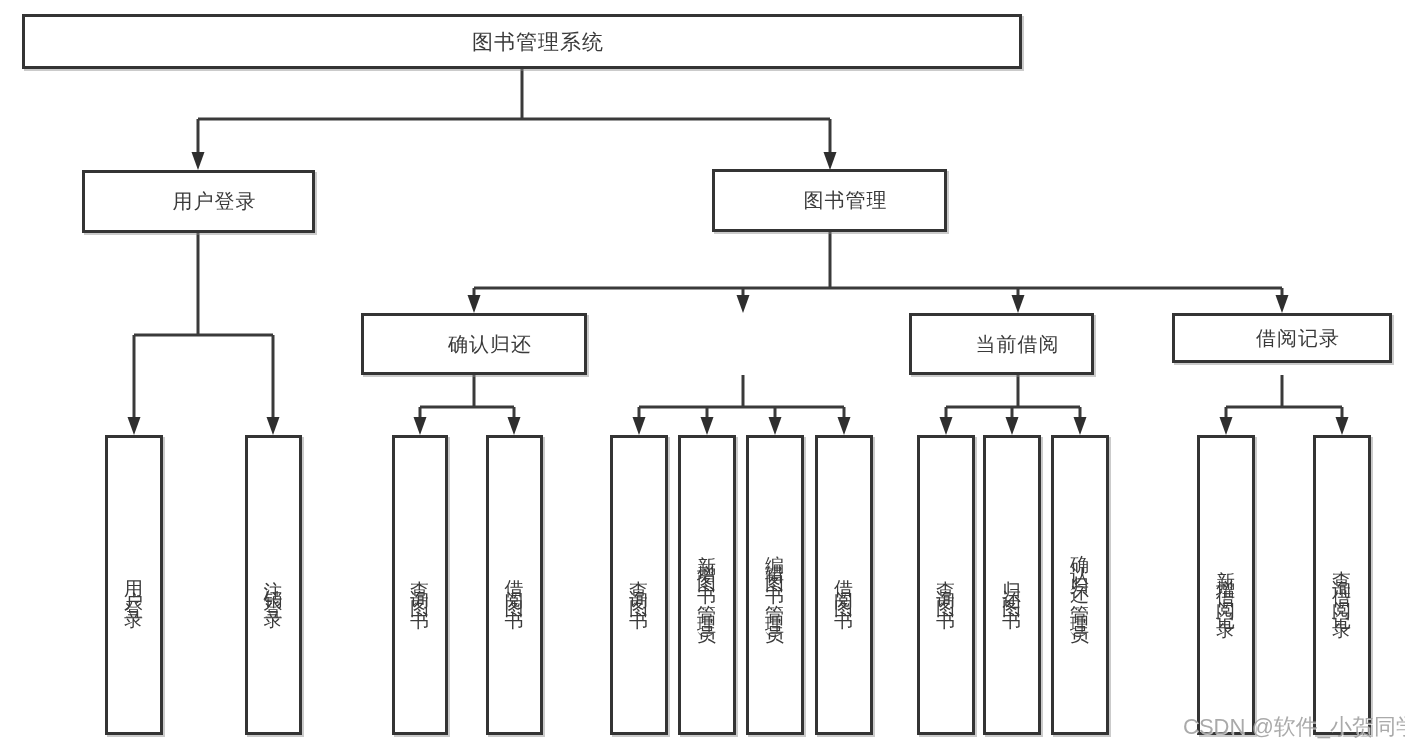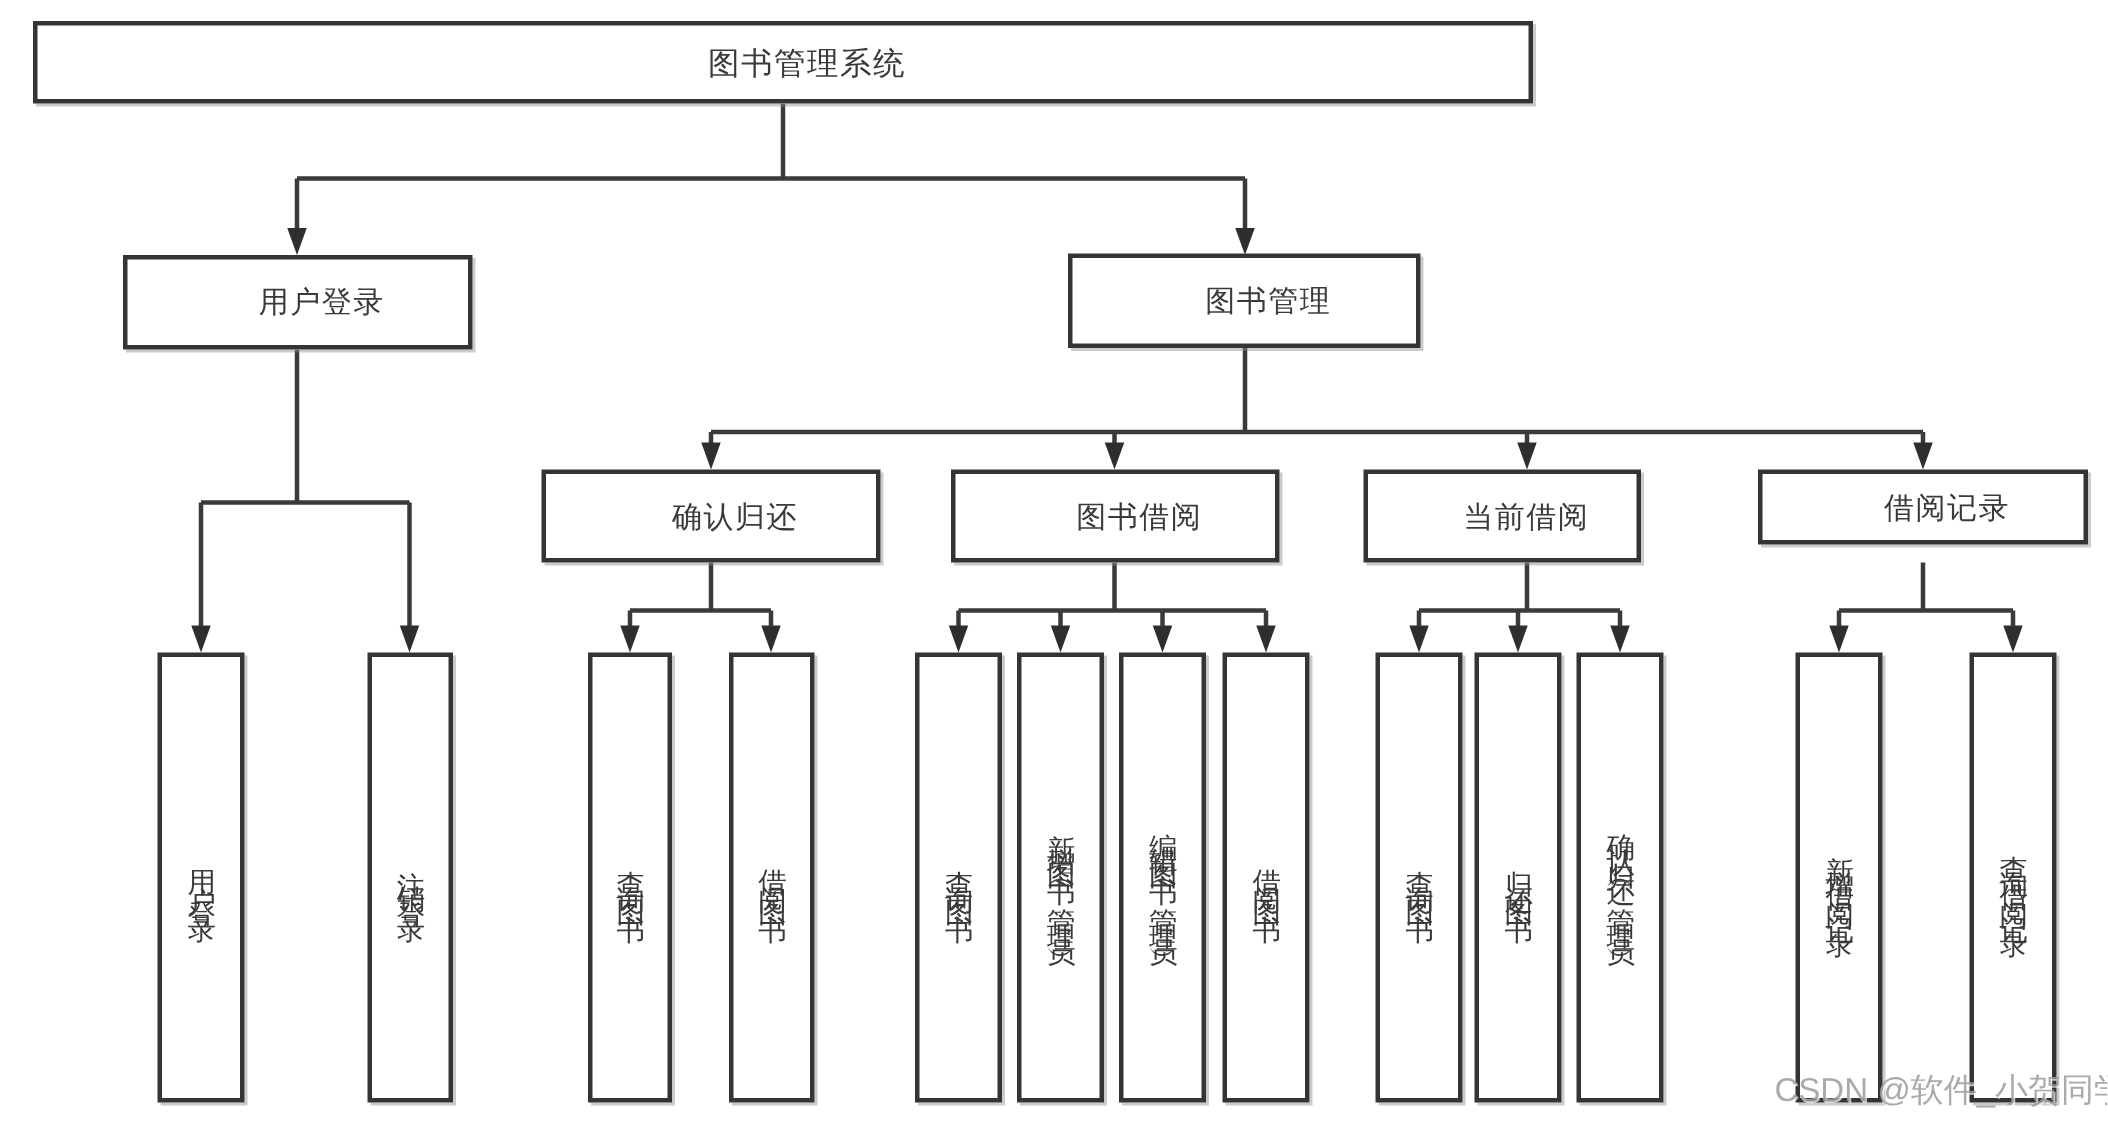--- a/index.html
+++ b/index.html
@@ -120,23 +120,20 @@
   <div class="node hnode" style="left:82px; top:170px; width:233px; height:63px;">
     <span>用户登录</span>
   </div>
   <div class="node hnode" style="left:712px; top:169px; width:235px; height:63px;">
     <span>图书管理</span>
   </div>
 
   <div class="node hnode" style="left:361px; top:313px; width:226px; height:62px;">
     <span>确认归还</span>
   </div>
-  <div class="node hnode" style="left:634px; top:313px; width:219px; height:62px;">
-    <span>图书借阅</span>
-  </div>
   <div class="node hnode" style="left:909px; top:313px; width:185px; height:62px;">
     <span>当前借阅</span>
   </div>
   <div class="node hnode" style="left:1172px; top:313px; width:220px; height:50px;">
     <span>借阅记录</span>
   </div>
 
   <div class="node leaf" style="left:105px; top:435px; width:58px; height:300px;">
     <span>用户登录</span>
   </div>

